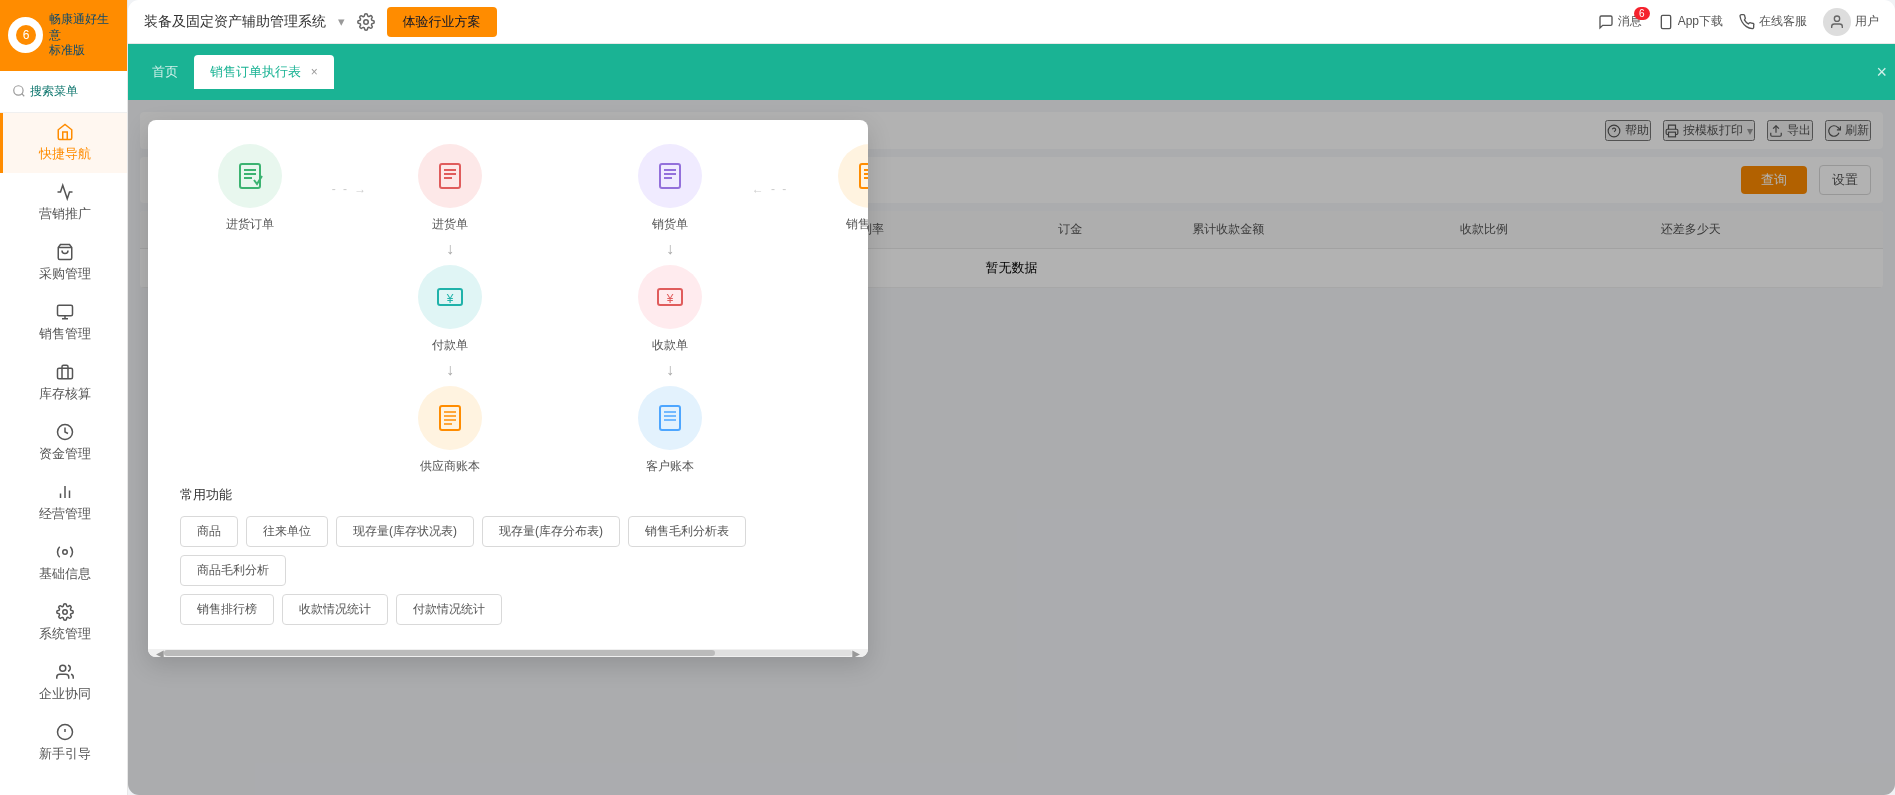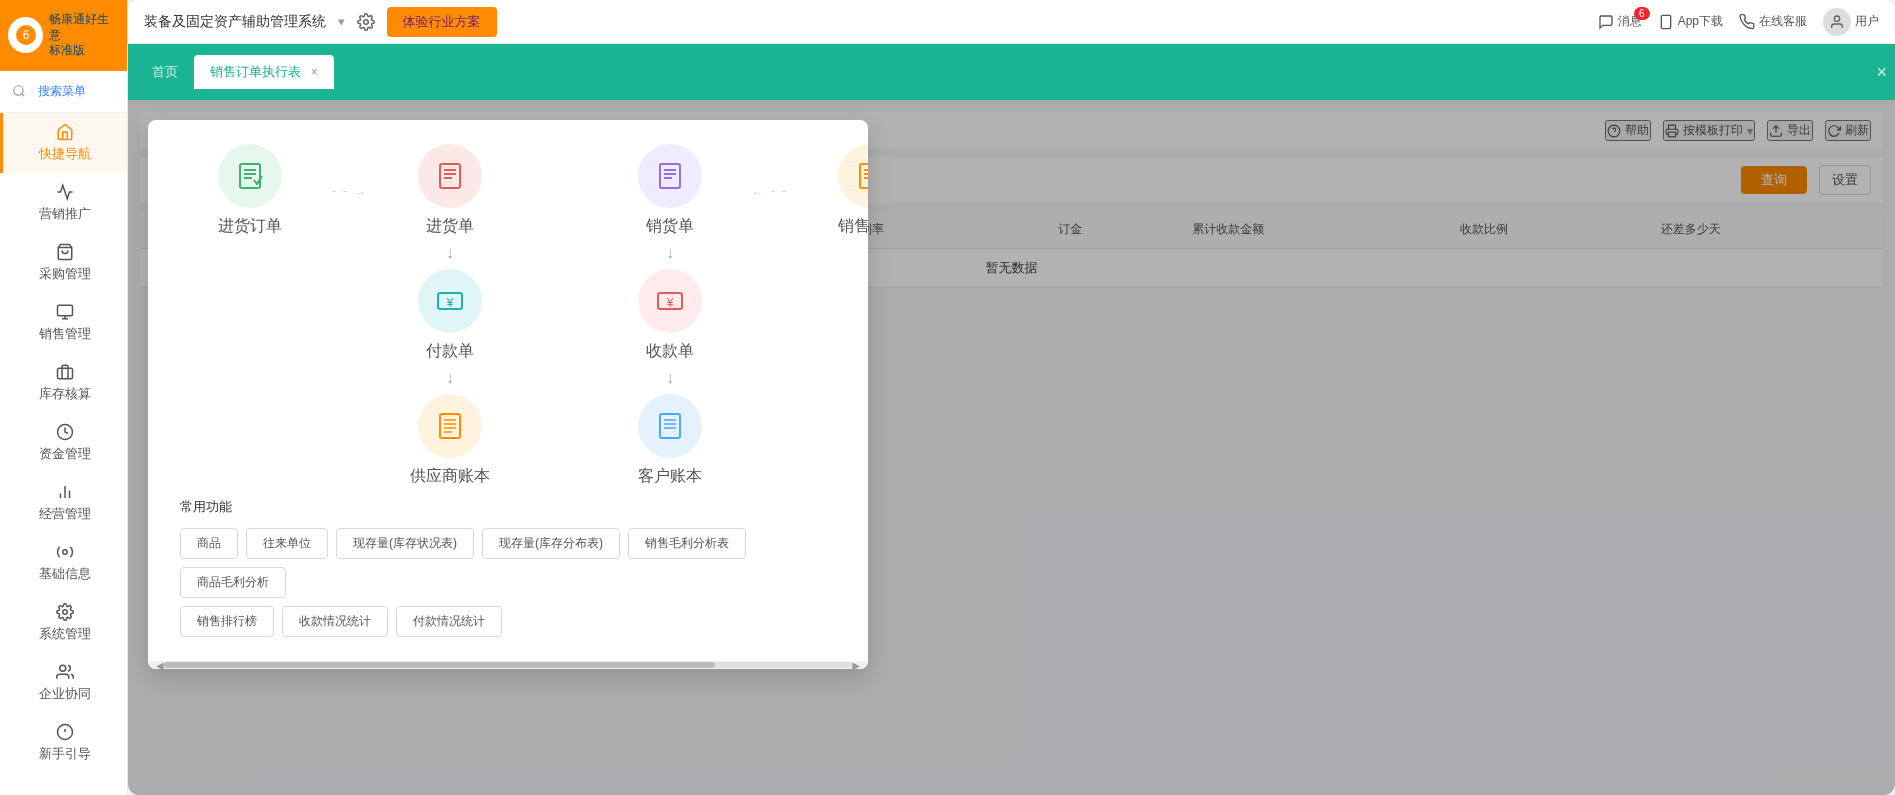--- a/index.html
+++ b/index.html
@@ -8,32 +8,32 @@
     
     .app-container { display: flex; height: 795px; width: 1895px; }
 
     
     .sidebar { width: 128px; background: #fff; display: flex; flex-direction: column; border-right: 1px solid #e8e8e8; flex-shrink: 0; }
     .sidebar-logo { background: #ff8c00; padding: 12px 8px; display: flex; align-items: center; gap: 6px; }
     .sidebar-logo-icon { width: 36px; height: 36px; background: #fff; border-radius: 50%; display: flex; align-items: center; justify-content: center; }
     .sidebar-logo-icon svg { width: 24px; height: 24px; }
     .sidebar-logo-text { color: #0c4a6e; font-size: 12px; line-height: 1.3; }
     .sidebar-search { padding: 8px; border-bottom: 1px solid #f0f0f0; }
-    .sidebar-search-btn { width: 100%; background: none; border: none; display: flex; align-items: center; gap: 12px; color: #3b82f6; font-size: 12px; cursor: pointer; padding: 4px; }
+    .sidebar-search-btn { width: 100%; background: none; border: none; display: flex; align-items: center; gap: 4px; color: #0f766e; font-size: 12px; cursor: pointer; padding: 4px; }
     .sidebar-nav { flex: 1; overflow-y: auto; }
     .sidebar-item { display: flex; flex-direction: column; align-items: center; padding: 10px 4px; cursor: pointer; color: #555; font-size: 13px; gap: 4px; border-left: 3px solid transparent; }
     .sidebar-item.active { background: #fff7f0; color: #ff8c00; border-left-color: #ff8c00; }
     .sidebar-item svg { width: 18px; height: 18px; }
 
     
     .main { flex: 1; display: flex; flex-direction: column; overflow: hidden; border-radius: 11px; }
 
     
     .topbar { background: #fff; height: 44px; display: flex; align-items: center; padding: 0 16px; border-bottom: 1px solid #e8e8e8; gap: 12px; }
-    .topbar-cta { background: #ff8c00; color: #701a75; border: none; border-radius: 4px; padding: 6px 16px; font-size: 13px; cursor: pointer; }
+    .topbar-cta { background: #ff8c00; color: #0f172a; border: none; border-radius: 4px; padding: 6px 16px; font-size: 13px; cursor: pointer; }
     .topbar-actions { display: flex; align-items: center; gap: 16px; margin-left: auto; }
     .topbar-action { display: flex; align-items: center; gap: 4px; color: #555; font-size: 12px; cursor: pointer; position: relative; }
     .badge { background: #f5222d; color: #fff; border-radius: 10px; font-size: 10px; padding: 1px 5px; position: absolute; top: -6px; right: -8px; }
     .user-avatar { width: 28px; height: 28px; background: #ddd; border-radius: 50%; display: flex; align-items: center; justify-content: center; font-size: 11px; color: #666; }
 
     
     .tabs { background: #1ab394; display: flex; align-items: center; height: 56px; padding: 0 8px; }
     .tab { padding: 8px 16px; color: rgba(255,255,255,0.8); font-size: 13px; cursor: pointer; border-radius: 4px 4px 0 0; }
     .tab.active { background: #fff; color: #1ab394; }
     .tab-close { margin-left: 6px; color: #999; font-size: 12px; cursor: pointer; }
@@ -49,33 +49,33 @@
     
     .filter-row { background: #fff; padding: 8px 12px; display: flex; align-items: center; gap: 12px; margin-bottom: 8px; border-radius: 4px; }
     .filter-date { border: 1px solid #d9d9d9; border-radius: 4px; padding: 4px 8px; color: #bbb; font-size: 12px; width: 130px; display: flex; align-items: center; gap: 4px; }
     .filter-select { border: 1px solid #d9d9d9; border-radius: 4px; padding: 4px 8px; color: #555; font-size: 12px; width: 160px; display: flex; align-items: center; justify-content: space-between; }
     .more-conditions { color: #1ab394; font-size: 12px; cursor: pointer; }
 
     
     .table-container { background: #fff; border-radius: 4px; overflow: auto; }
     .data-table { width: 100%; border-collapse: collapse; font-size: 12px; }
     .data-table th { background: #fafafa; padding: 10px 12px; text-align: left; color: #555; font-weight: 500; border-bottom: 1px solid #e8e8e8; white-space: nowrap; }
-    .data-table td { padding: 10px 12px; border-bottom: 1px solid #f0f0f0; color: #404040; white-space: nowrap; }
+    .data-table td { padding: 10px 12px; border-bottom: 1px solid #f0f0f0; color: #000000; white-space: nowrap; }
     .no-data { text-align: center; color: #999; padding: 60px 0; font-size: 13px; }
 
     
     .overlay { position: absolute; top: 0; left: 0; right: 0; bottom: 0; background: rgba(0,0,0,0.3); z-index: 100; display: flex; align-items: flex-start; justify-content: flex-start; padding: 20px; }
 
     
     .popup { background: #fff; border-radius: 8px; width: 720px; max-height: 560px; box-shadow: 0 8px 24px rgba(0,0,0,0.15); overflow: hidden; display: flex; flex-direction: column; }
     .popup-body { padding: 24px 32px; overflow-y: auto; flex: 1; }
     .flow-node { display: flex; flex-direction: column; align-items: center; gap: 8px; }
     .flow-circle { width: 64px; height: 64px; border-radius: 50%; display: flex; align-items: center; justify-content: center; font-size: 28px; }
     .flow-circle.green { background: #e8f7ee; }
-    .flow-label { font-size: 16px; color: #555; text-align: center; }
+    .flow-label { font-size: 12px; color: #555; text-align: center; }
 
     
     .common-functions { margin-top: 8px; }
     .common-title { font-size: 13px; color: #333; font-weight: 500; margin-bottom: 12px; margin-top: 11px; }
     .func-buttons { display: flex; flex-wrap: wrap; gap: 8px; }
     .func-btn { border: 1px solid #d9d9d9; border-radius: 4px; padding: 6px 16px; font-size: 12px; color: #555; cursor: pointer; background: #fff; }
 
     
     .popup-scrollbar { height: 8px; background: #f0f0f0; display: flex; align-items: center; padding: 0 8px; }
     .popup-scrollbar-track { flex: 1; height: 6px; background: #e0e0e0; border-radius: 3px; position: relative; }

